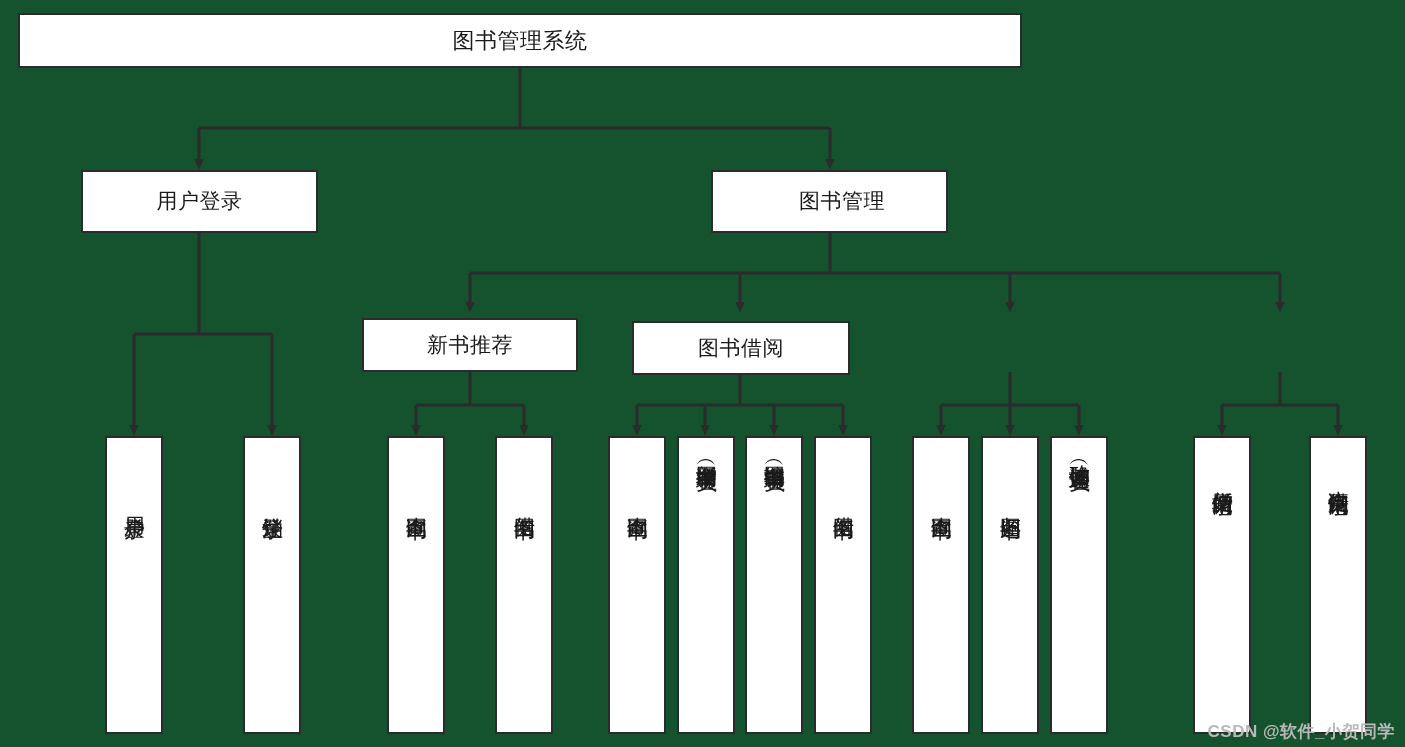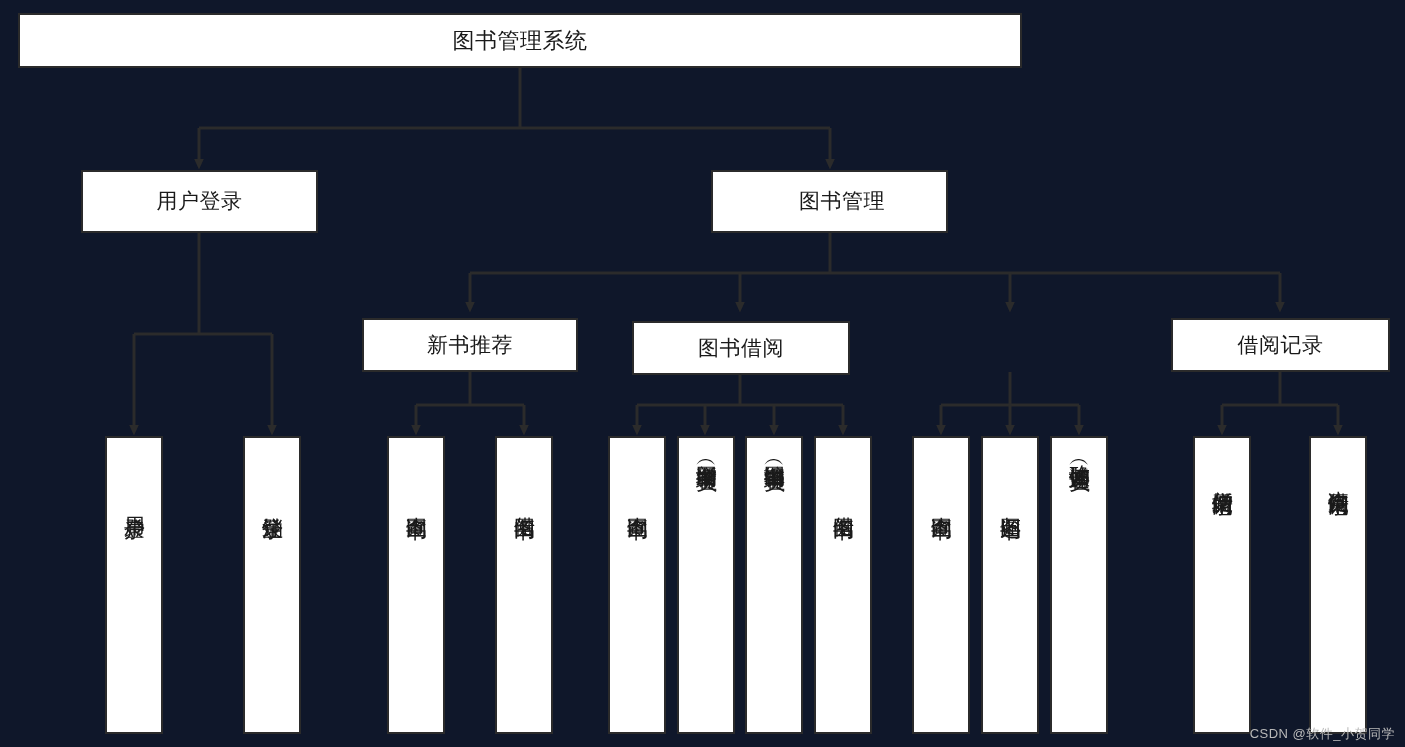--- a/index.html
+++ b/index.html
@@ -7,21 +7,21 @@
     padding: 0;
     background: #ffffff;
   }
   body {
     font-family: "Liberation Sans", "DejaVu Sans", sans-serif;
   }
   #canvas {
     position: relative;
     width: 1405px;
     height: 747px;
-    background: #0f172a;
+    background: #14532d;
     overflow: hidden;
   }
   #edges {
     position: absolute;
     left: 0;
     top: 0;
     width: 1405px;
     height: 747px;
     pointer-events: none;
   }
@@ -68,24 +68,25 @@
   .node.vert.pad-mid {
     padding-top: 36px;
   }
   .node.vert.pad-top {
     padding-top: 10px;
   }
   #watermark {
     position: absolute;
     right: 10px;
     bottom: 4px;
-    font-size: 13px;
+    font-size: 17px;
     color: #b9b9b9;
     white-space: nowrap;
     letter-spacing: 0.5px;
+    font-weight: bold;
   }
 </style>
 </head>
 <body>
 
 <div id="canvas">
 
   <svg id="edges" viewBox="0 0 1405 747" width="1405" height="747">
     <defs>
       <marker id="arr" markerWidth="12" markerHeight="12" refX="1.5" refY="5" orient="auto" markerUnits="userSpaceOnUse">
@@ -148,23 +149,20 @@
   <div class="node horiz" style="left:711px; top:170px; width:237px; height:63px;padding-left:25px;">
     <span class="label">图书管理</span>
   </div>
 
   <div class="node horiz" style="left:362px; top:318px; width:216px; height:54px;align-items:center;">
     <span class="label">新书推荐</span>
   </div>
   <div class="node horiz" style="left:632px; top:321px; width:218px; height:54px;">
     <span class="label">图书借阅</span>
   </div>
-  <div class="node horiz" style="left:1171px; top:318px; width:219px; height:54px;">
-    <span class="label">借阅记录</span>
-  </div>
 
   <div class="node vert pad-low" style="left:105px; top:436px; width:58px; height:298px;">
     <span class="label">用户登录</span>
   </div>
   <div class="node vert pad-low" style="left:243px; top:436px; width:58px; height:298px;">
     <span class="label">注销登录</span>
   </div>
 
   <div class="node vert pad-low" style="left:387px; top:436px; width:58px; height:298px;">
     <span class="label">查询图书</span>

